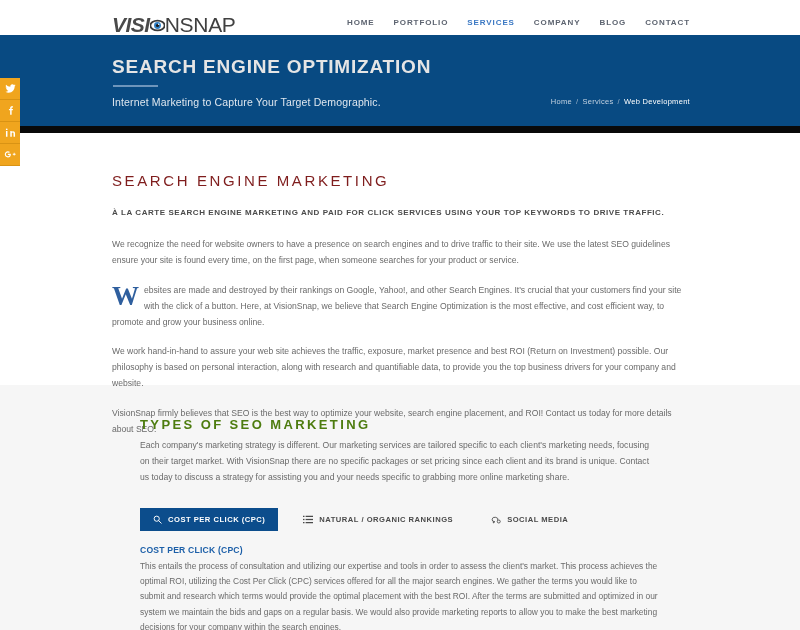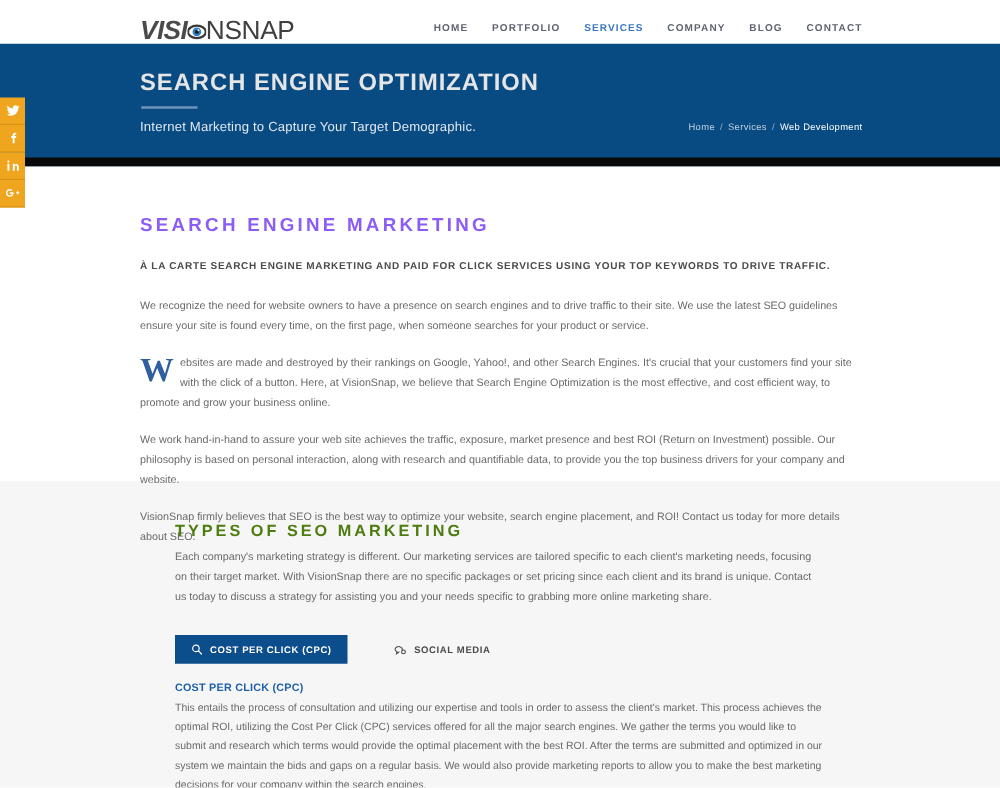--- a/index.html
+++ b/index.html
@@ -97,21 +97,21 @@
   
   .section-white{
     background:#ffffff;
     padding:39px 0 0 0;
     height:252px;
   }
   .container{ width:580px; margin:0 0 0 112px; }
   .container-wide{ width:520px; margin:0 0 0 140px; }
 
   h2.section-title{
-    font-size:15px; font-weight:bold; color:#8b5cf6;
+    font-size:15px; font-weight:normal; color:#7f1d1d;
     letter-spacing:2.6px; margin-bottom:19px;
   }
   .lede{
     font-size:8px; font-weight:bold; letter-spacing:0.55px;
     color:#4b4b4b; margin-bottom:20px; text-transform:uppercase;
   }
   p.body-text{
     font-size:8.6px; line-height:1.85; color:#6a6a6a;
     margin-bottom:14px; text-align:left;
   }
@@ -256,20 +256,33 @@
       <button class="tab active">
         <span>
           <svg width="9" height="9" viewBox="0 0 16 16" fill="none" stroke="#ffffff" stroke-width="1.7">
             <circle cx="6.6" cy="6.6" r="4.6"></circle>
             <line x1="10.2" y1="10.2" x2="14.6" y2="14.6" stroke-linecap="round"></line>
           </svg>
         </span>
         <span>COST PER CLICK (CPC)</span>
       </button>
       <span class="tab-spacer"></span>
+      <button class="tab">
+        <span>
+          <svg width="10" height="9" viewBox="0 0 16 14" fill="#4a4a4a">
+            <rect x="0" y="1" width="2.4" height="2"></rect>
+            <rect x="0" y="6" width="2.4" height="2"></rect>
+            <rect x="0" y="11" width="2.4" height="2"></rect>
+            <rect x="4.2" y="1" width="11.8" height="2"></rect>
+            <rect x="4.2" y="6" width="11.8" height="2"></rect>
+            <rect x="4.2" y="11" width="11.8" height="2"></rect>
+          </svg>
+        </span>
+        <span>NATURAL / ORGANIC RANKINGS</span>
+      </button>
       <span class="tab-spacer"></span>
       <button class="tab">
         <span>
           <svg width="10" height="9" viewBox="0 0 16 14" fill="none" stroke="#4a4a4a" stroke-width="1.4">
             <path d="M10.6 8.4a4.6 3.6 0 1 0-4.4 2.2l-2.6 2 .4-2.4"></path>
             <circle cx="12.4" cy="10.2" r="2.4"></circle>
           </svg>
         </span>
         <span>SOCIAL MEDIA</span>
       </button>

